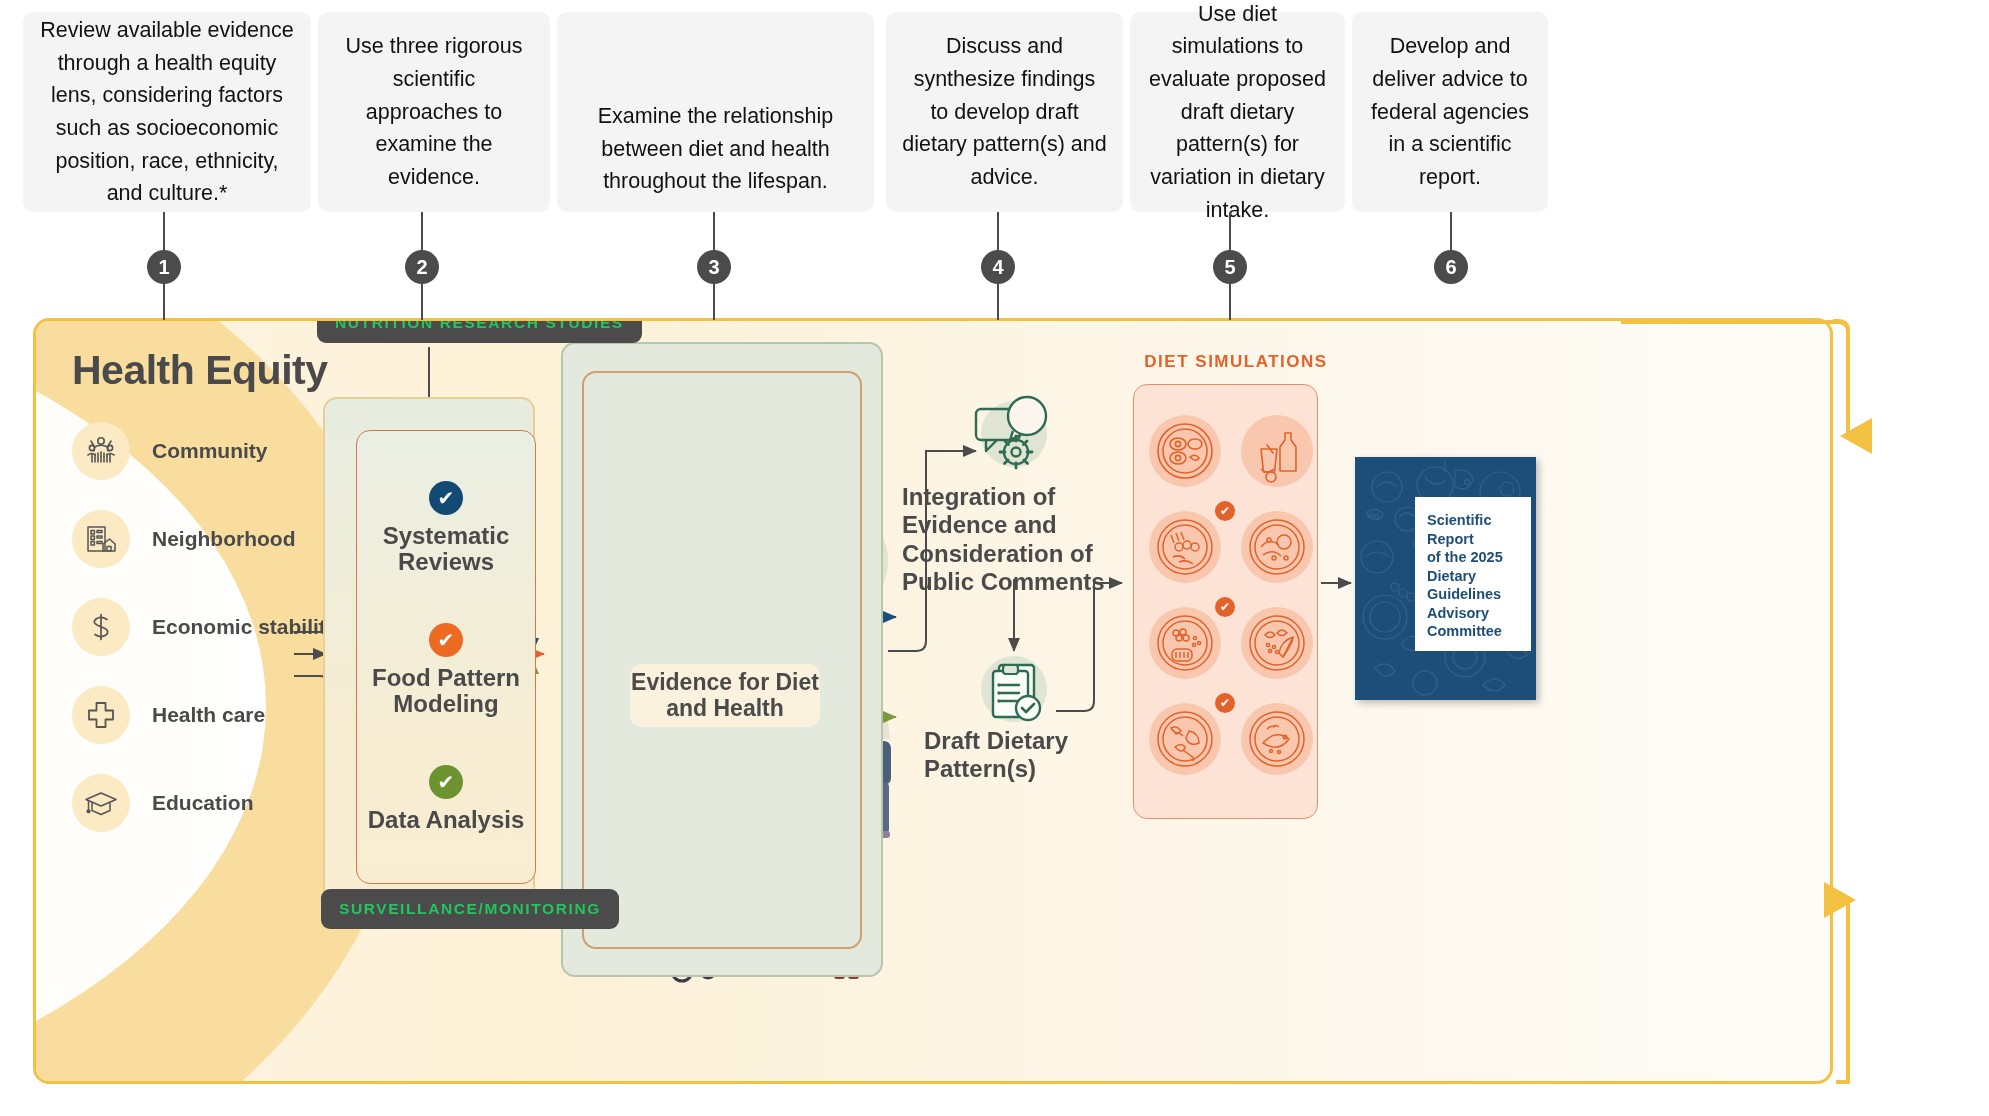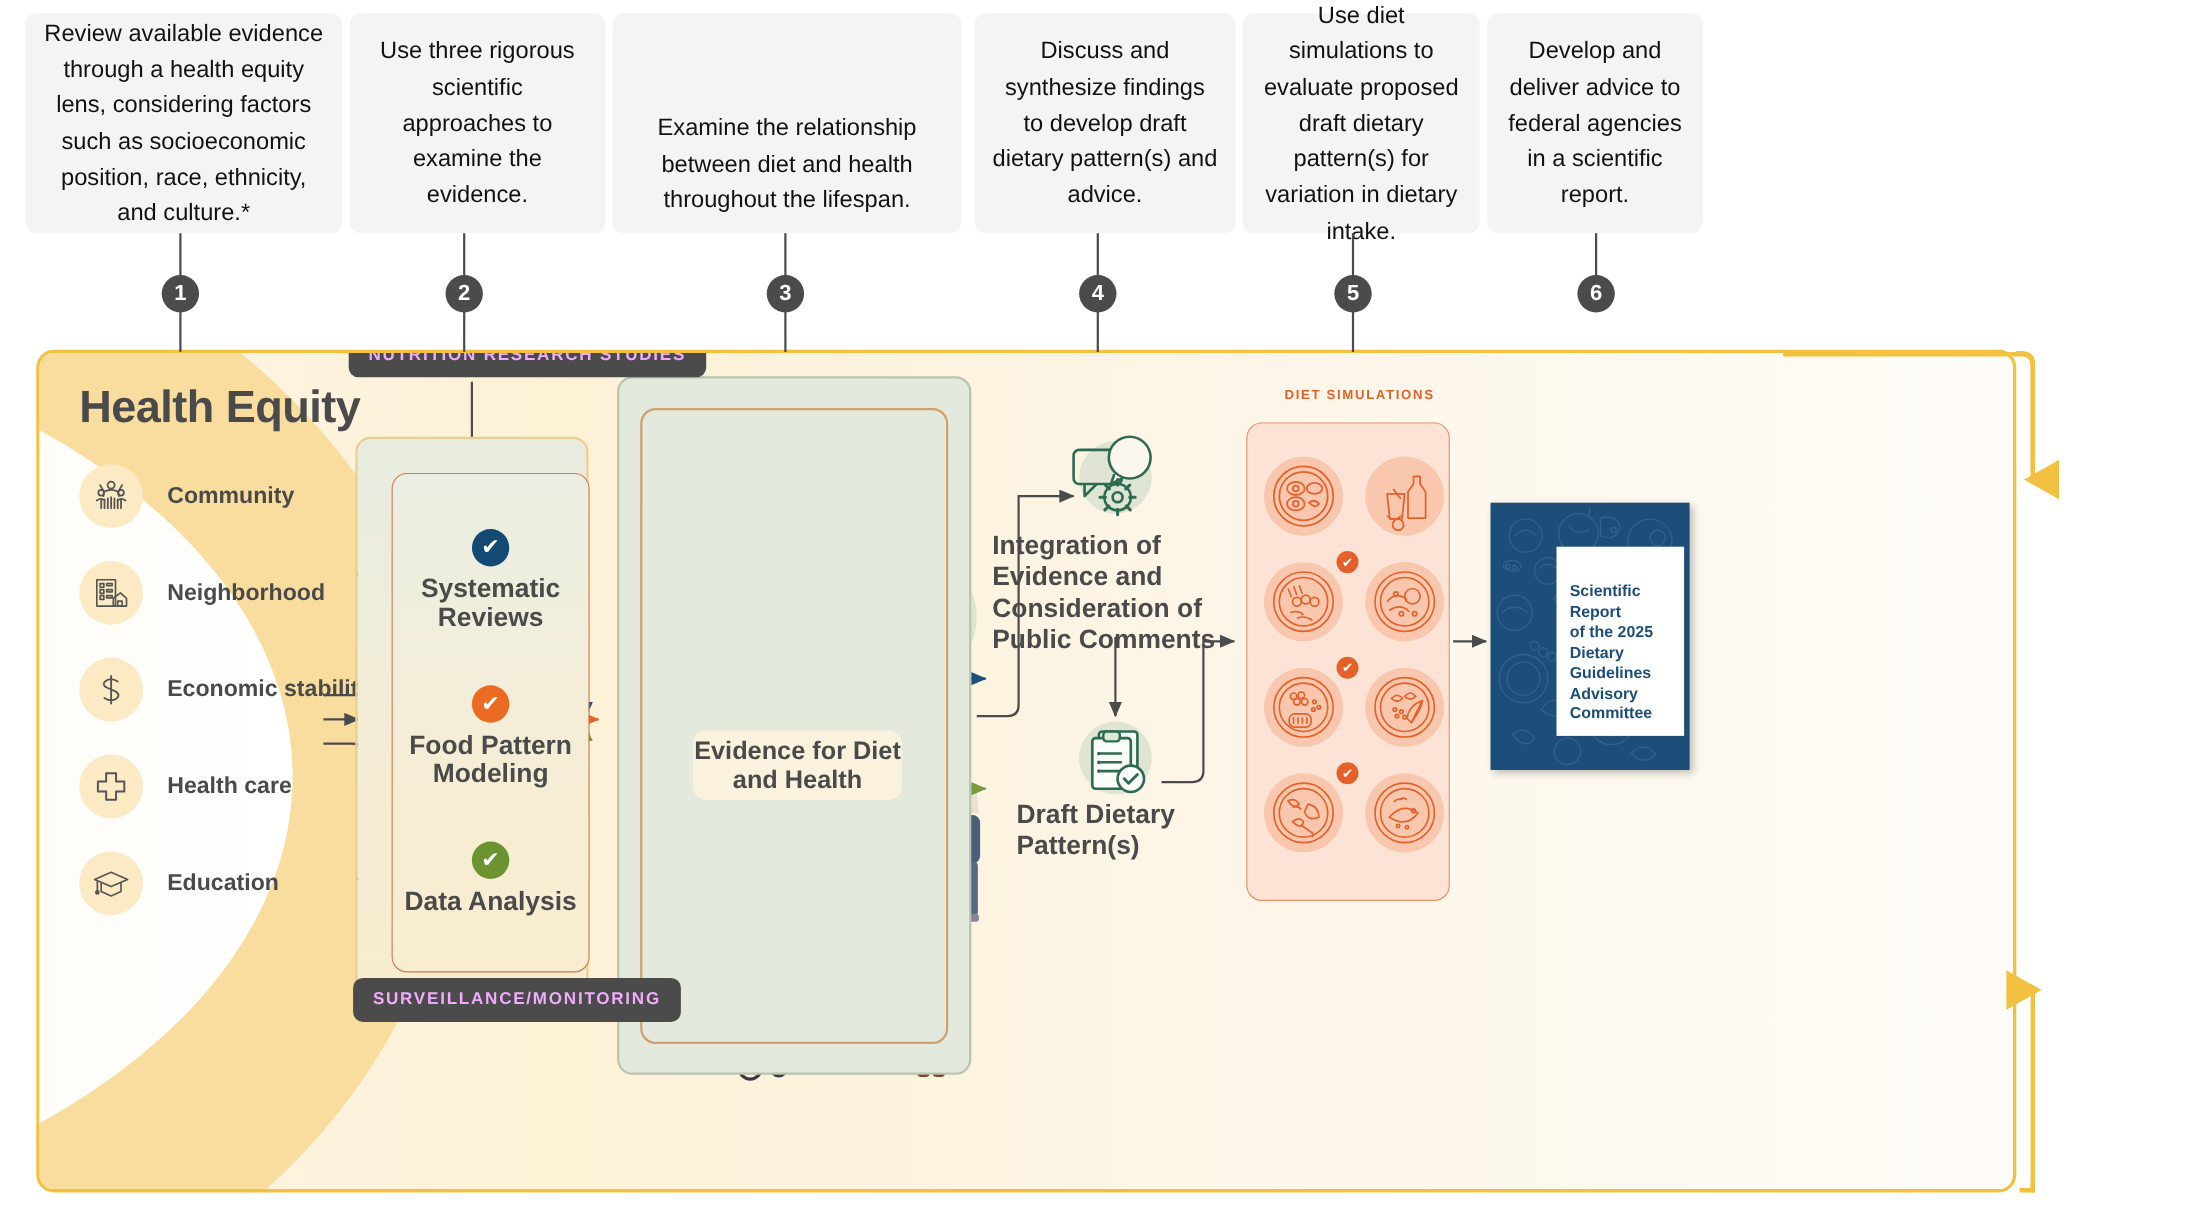--- a/index.html
+++ b/index.html
@@ -87,21 +87,21 @@
   }
   .equity-label {
     margin-left: 22px; font-size: 21px; font-weight: bold;
     color: #4a4a4a; line-height: 1.15;
   }
 
   
   .pill {
     position: absolute;
     background: #4b4b4b;
-    color: #f0abfc;
+    color: #22c55e;
     font-size: 15.5px;
     font-weight: bold;
     letter-spacing: 1.6px;
     border-radius: 9px;
     padding: 11px 18px;
     white-space: nowrap;
     z-index: 20;
   }
 
   
@@ -169,21 +169,21 @@
   .node-text {
     position: absolute; 
     font-size: 24px; font-weight: bold; color: #4a4a4a; line-height: 1.18;
     z-index: 12;
   }
 
   
   #diet-label {
     position: absolute; left: 1095px; top: 31px;
     width: 210px; text-align: center;
-    color: #e4622a; font-size: 12px; font-weight: bold; letter-spacing: 1.5px;
+    color: #e4622a; font-size: 17px; font-weight: bold; letter-spacing: 1.5px;
     z-index: 12;
   }
   #diet-panel {
     position: absolute; left: 1097px; top: 63px;
     width: 185px; height: 435px;
     border: 1.5px solid #e5906a;
     border-radius: 14px;
     background: #fce3d6;
     z-index: 11;
   }
@@ -205,21 +205,21 @@
     width: 181px; height: 243px;
     background: #1d4e79;
     box-shadow: 3px 3px 7px rgba(0,0,0,.25);
     z-index: 15;
     overflow: hidden;
   }
   #report-label {
     position: absolute; left: 60px; top: 40px;
     width: 116px; min-height: 153px;
     background: #fff;
-    padding: 32px 10px 10px 12px;
+    padding: 14px 10px 10px 12px;
     font-size: 14.5px; font-weight: bold;
     color: #1d4e79; line-height: 1.28;
     z-index: 16;
   }
   #report-label span { display: block; }
 
   svg.overlay { position: absolute; left: 0; top: 0; pointer-events: none; }
 </style>
 </head>
 <body>

